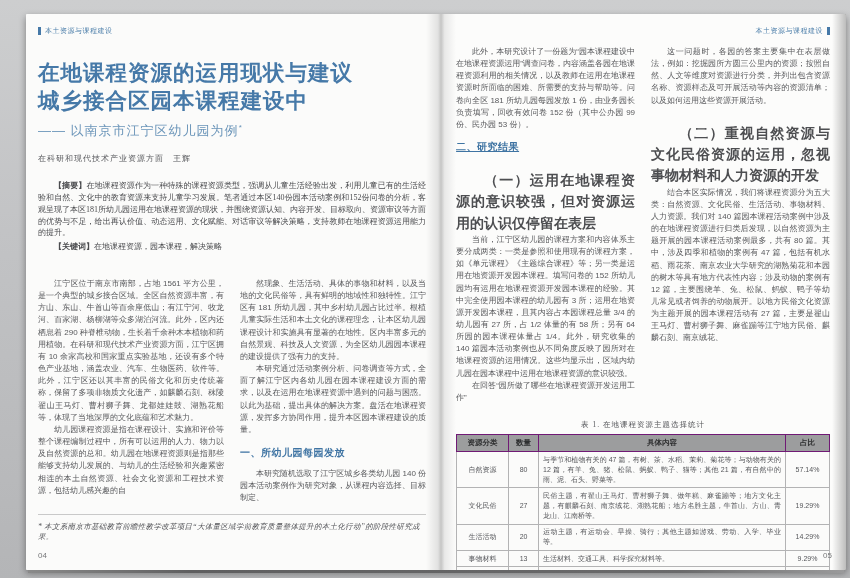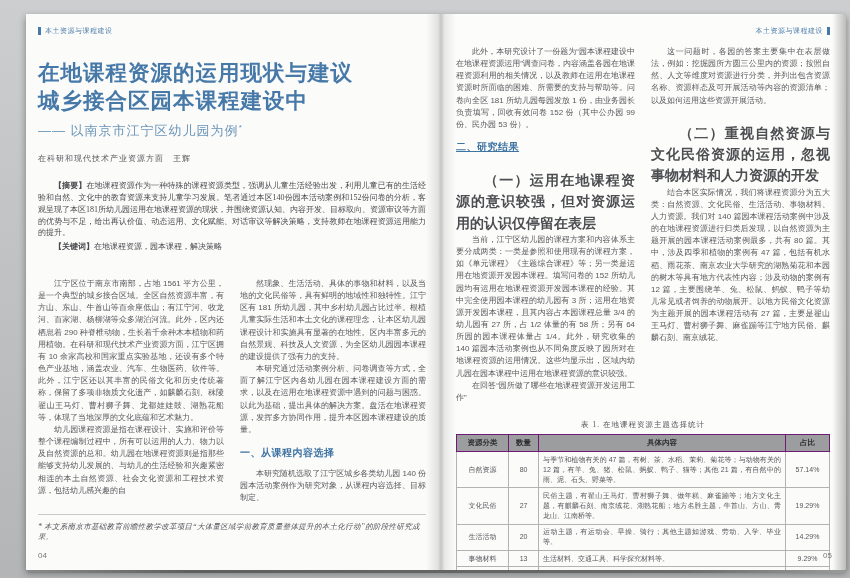--- a/index.html
+++ b/index.html
@@ -118,21 +118,21 @@
         </div>
 
         <div class="cols">
           <div class="col">
             <p class="body-p">江宁区位于南京市南部，占地 1561 平方公里，是一个典型的城乡接合区域。全区自然资源丰富，有方山、东山、牛首山等百余座低山；有江宁河、牧龙河、百家湖、杨柳湖等众多湖泊河流。此外，区内还栖息着 290 种脊椎动物，生长着千余种木本植物和药用植物。在科研和现代技术产业资源方面，江宁区拥有 10 余家高校和国家重点实验基地，还设有多个特色产业基地，涵盖农业、汽车、生物医药、软件等。此外，江宁区还以其丰富的民俗文化和历史传统著称，保留了多项非物质文化遗产，如麒麟石刻、秣陵翟山王马灯、曹村狮子舞、龙都娃娃鼓、湖熟花船等，体现了当地深厚的文化底蕴和艺术魅力。</p>
             <p class="body-p">幼儿园课程资源是指在课程设计、实施和评价等整个课程编制过程中，所有可以运用的人力、物力以及自然资源的总和。幼儿园在地课程资源则是指那些能够支持幼儿发展的、与幼儿的生活经验和兴趣紧密相连的本土自然资源、社会文化资源和工程技术资源，包括幼儿感兴趣的自</p>
           </div>
           <div class="col">
             <p class="body-p">然现象、生活活动、具体的事物和材料，以及当地的文化民俗等，具有鲜明的地域性和独特性。江宁区有 181 所幼儿园，其中乡村幼儿园占比过半。根植儿童实际生活和本土文化的课程理念，让本区幼儿园课程设计和实施具有显著的在地性。区内丰富多元的自然景观、科技及人文资源，为全区幼儿园园本课程的建设提供了强有力的支持。</p>
             <p class="body-p">本研究通过活动案例分析、问卷调查等方式，全面了解江宁区内各幼儿园在园本课程建设方面的需求，以及在运用在地课程资源中遇到的问题与困惑。以此为基础，提出具体的解决方案。盘活在地课程资源，发挥多方协同作用，提升本区园本课程建设的质量。</p>
-            <div class="sec-title">一、从课程内容选择</div>
+            <div class="sec-title">一、所幼儿园每园发放</div>
             <p class="body-p">本研究随机选取了江宁区城乡各类幼儿园 140 份园本活动案例作为研究对象，从课程内容选择、目标制定、</p>
           </div>
         </div>
 
         <div class="footnote-area">* 本文系南京市基础教育前瞻性教学改革项目“大体量区域学前教育质量整体提升的本土化行动”的阶段性研究成果。</div>
         <div class="pagenum left">04</div>
       </div>
     </div>
 
     <div class="page page-right">

